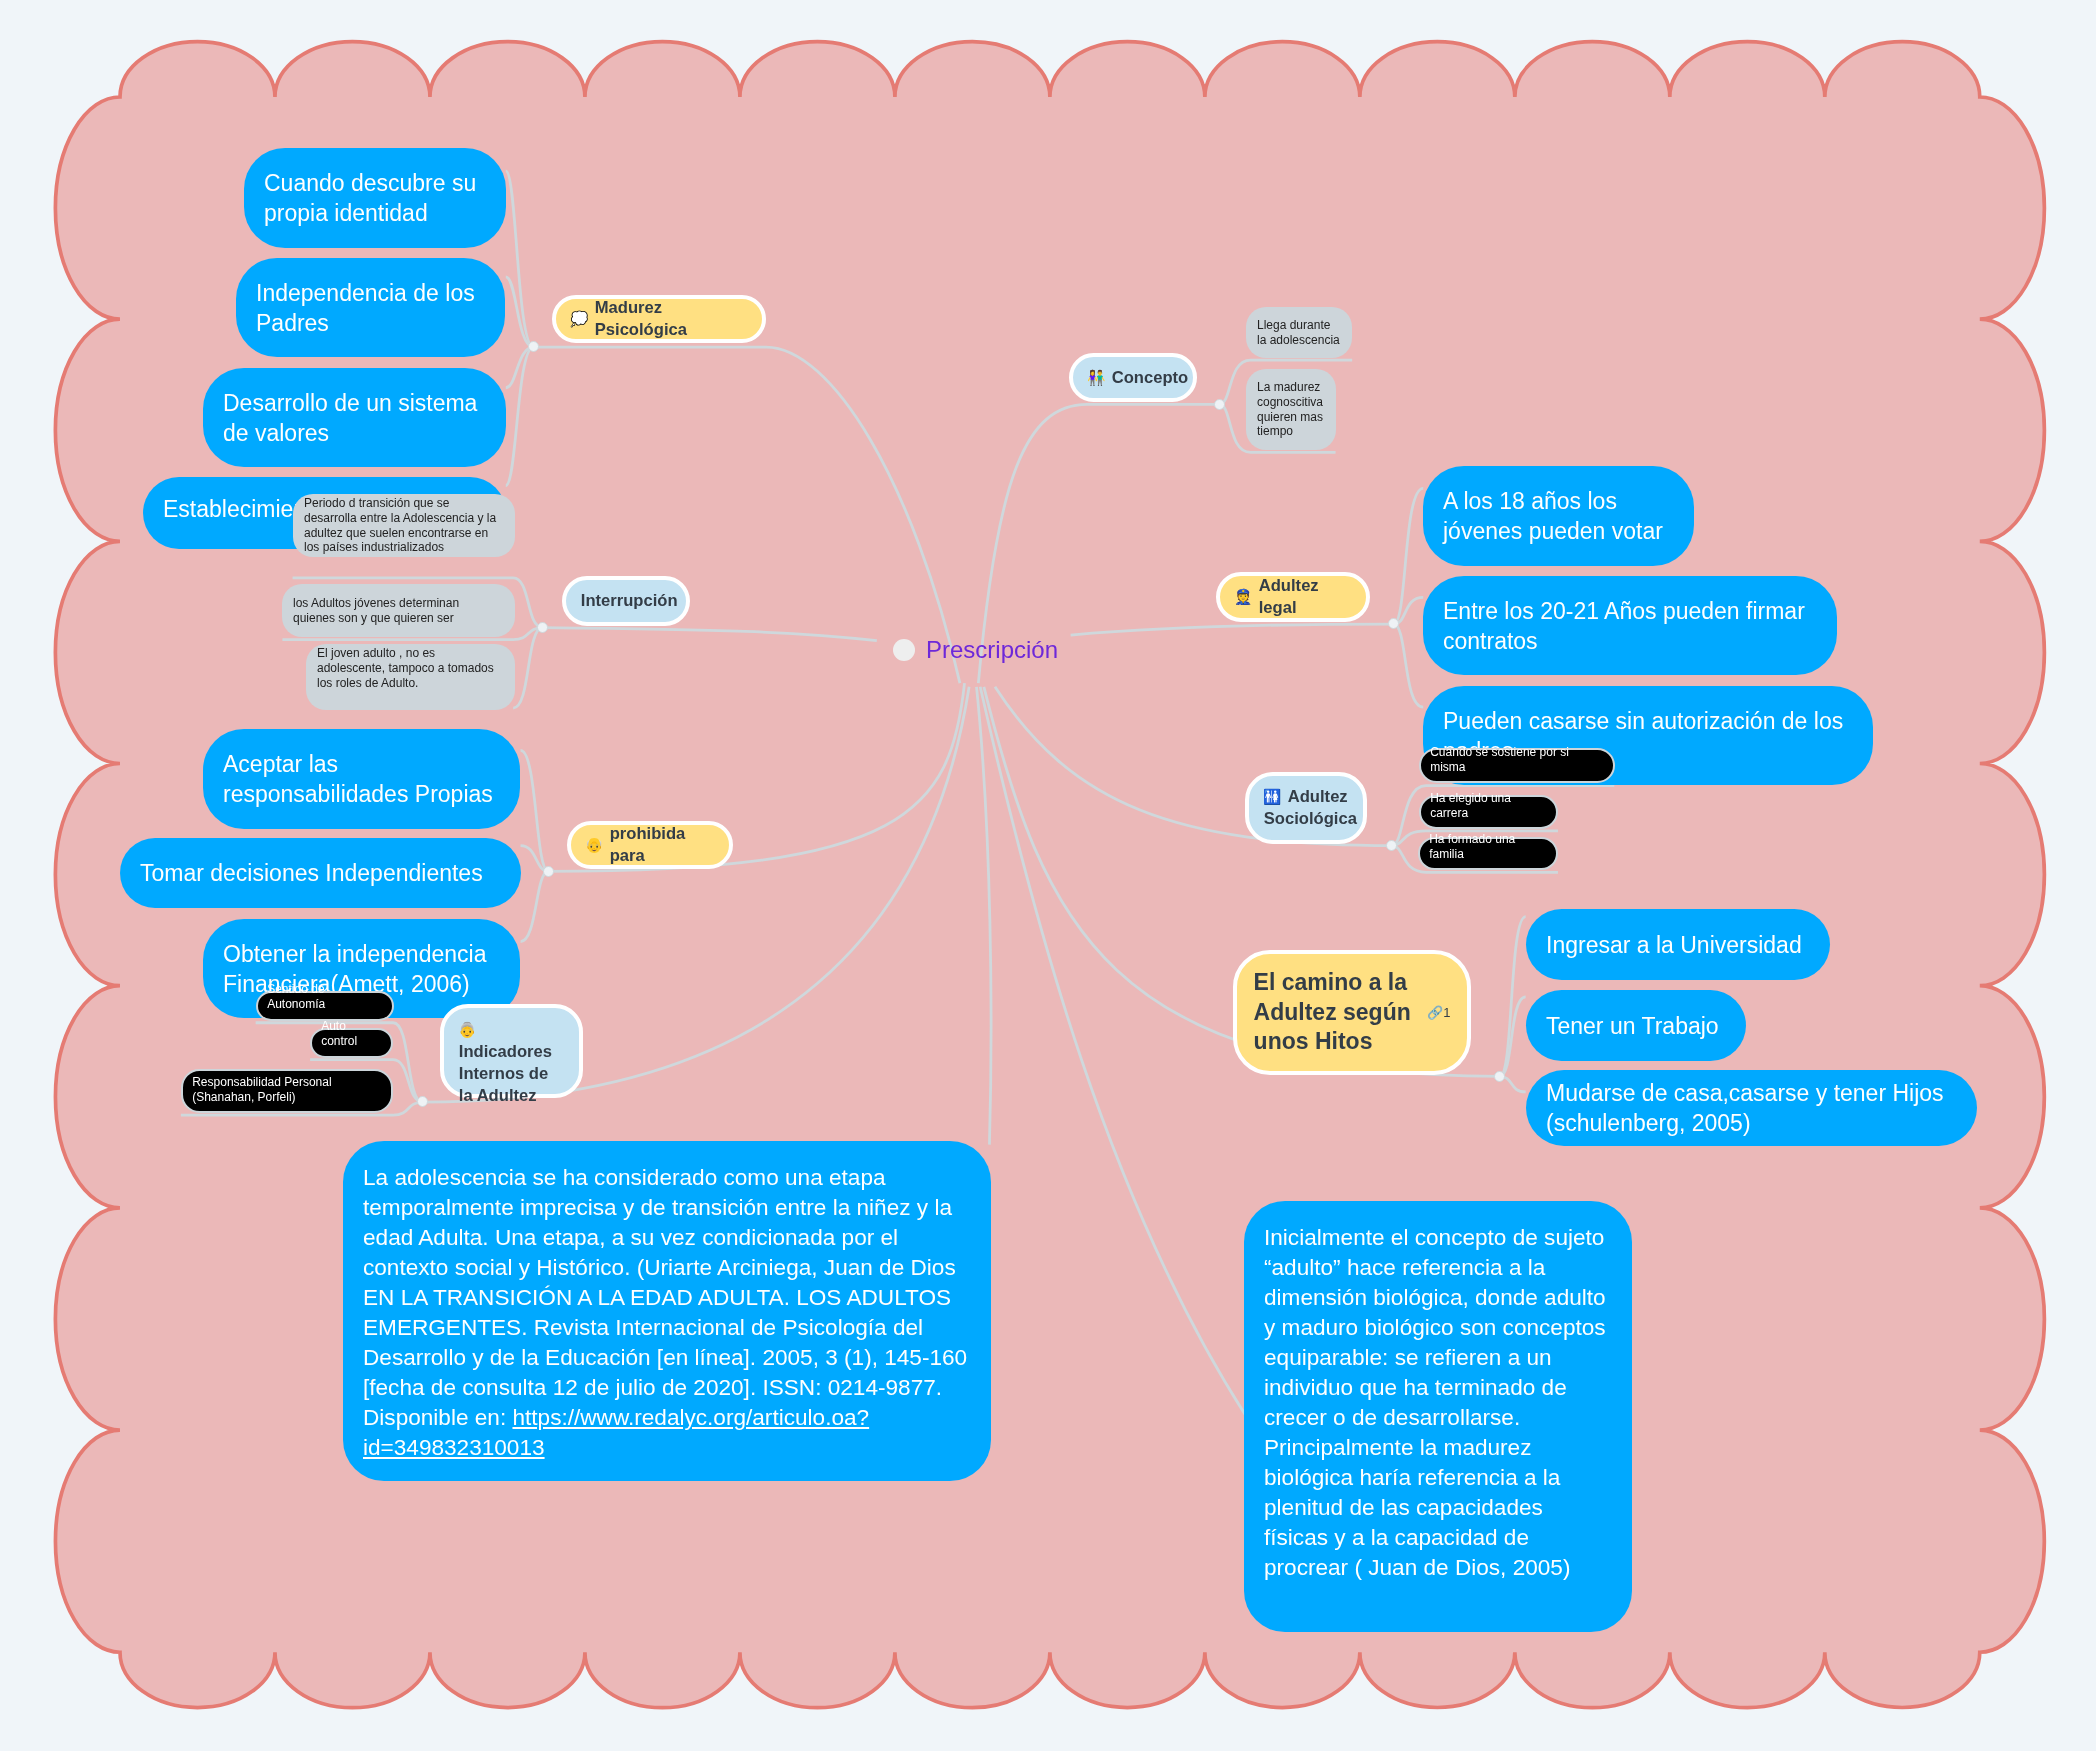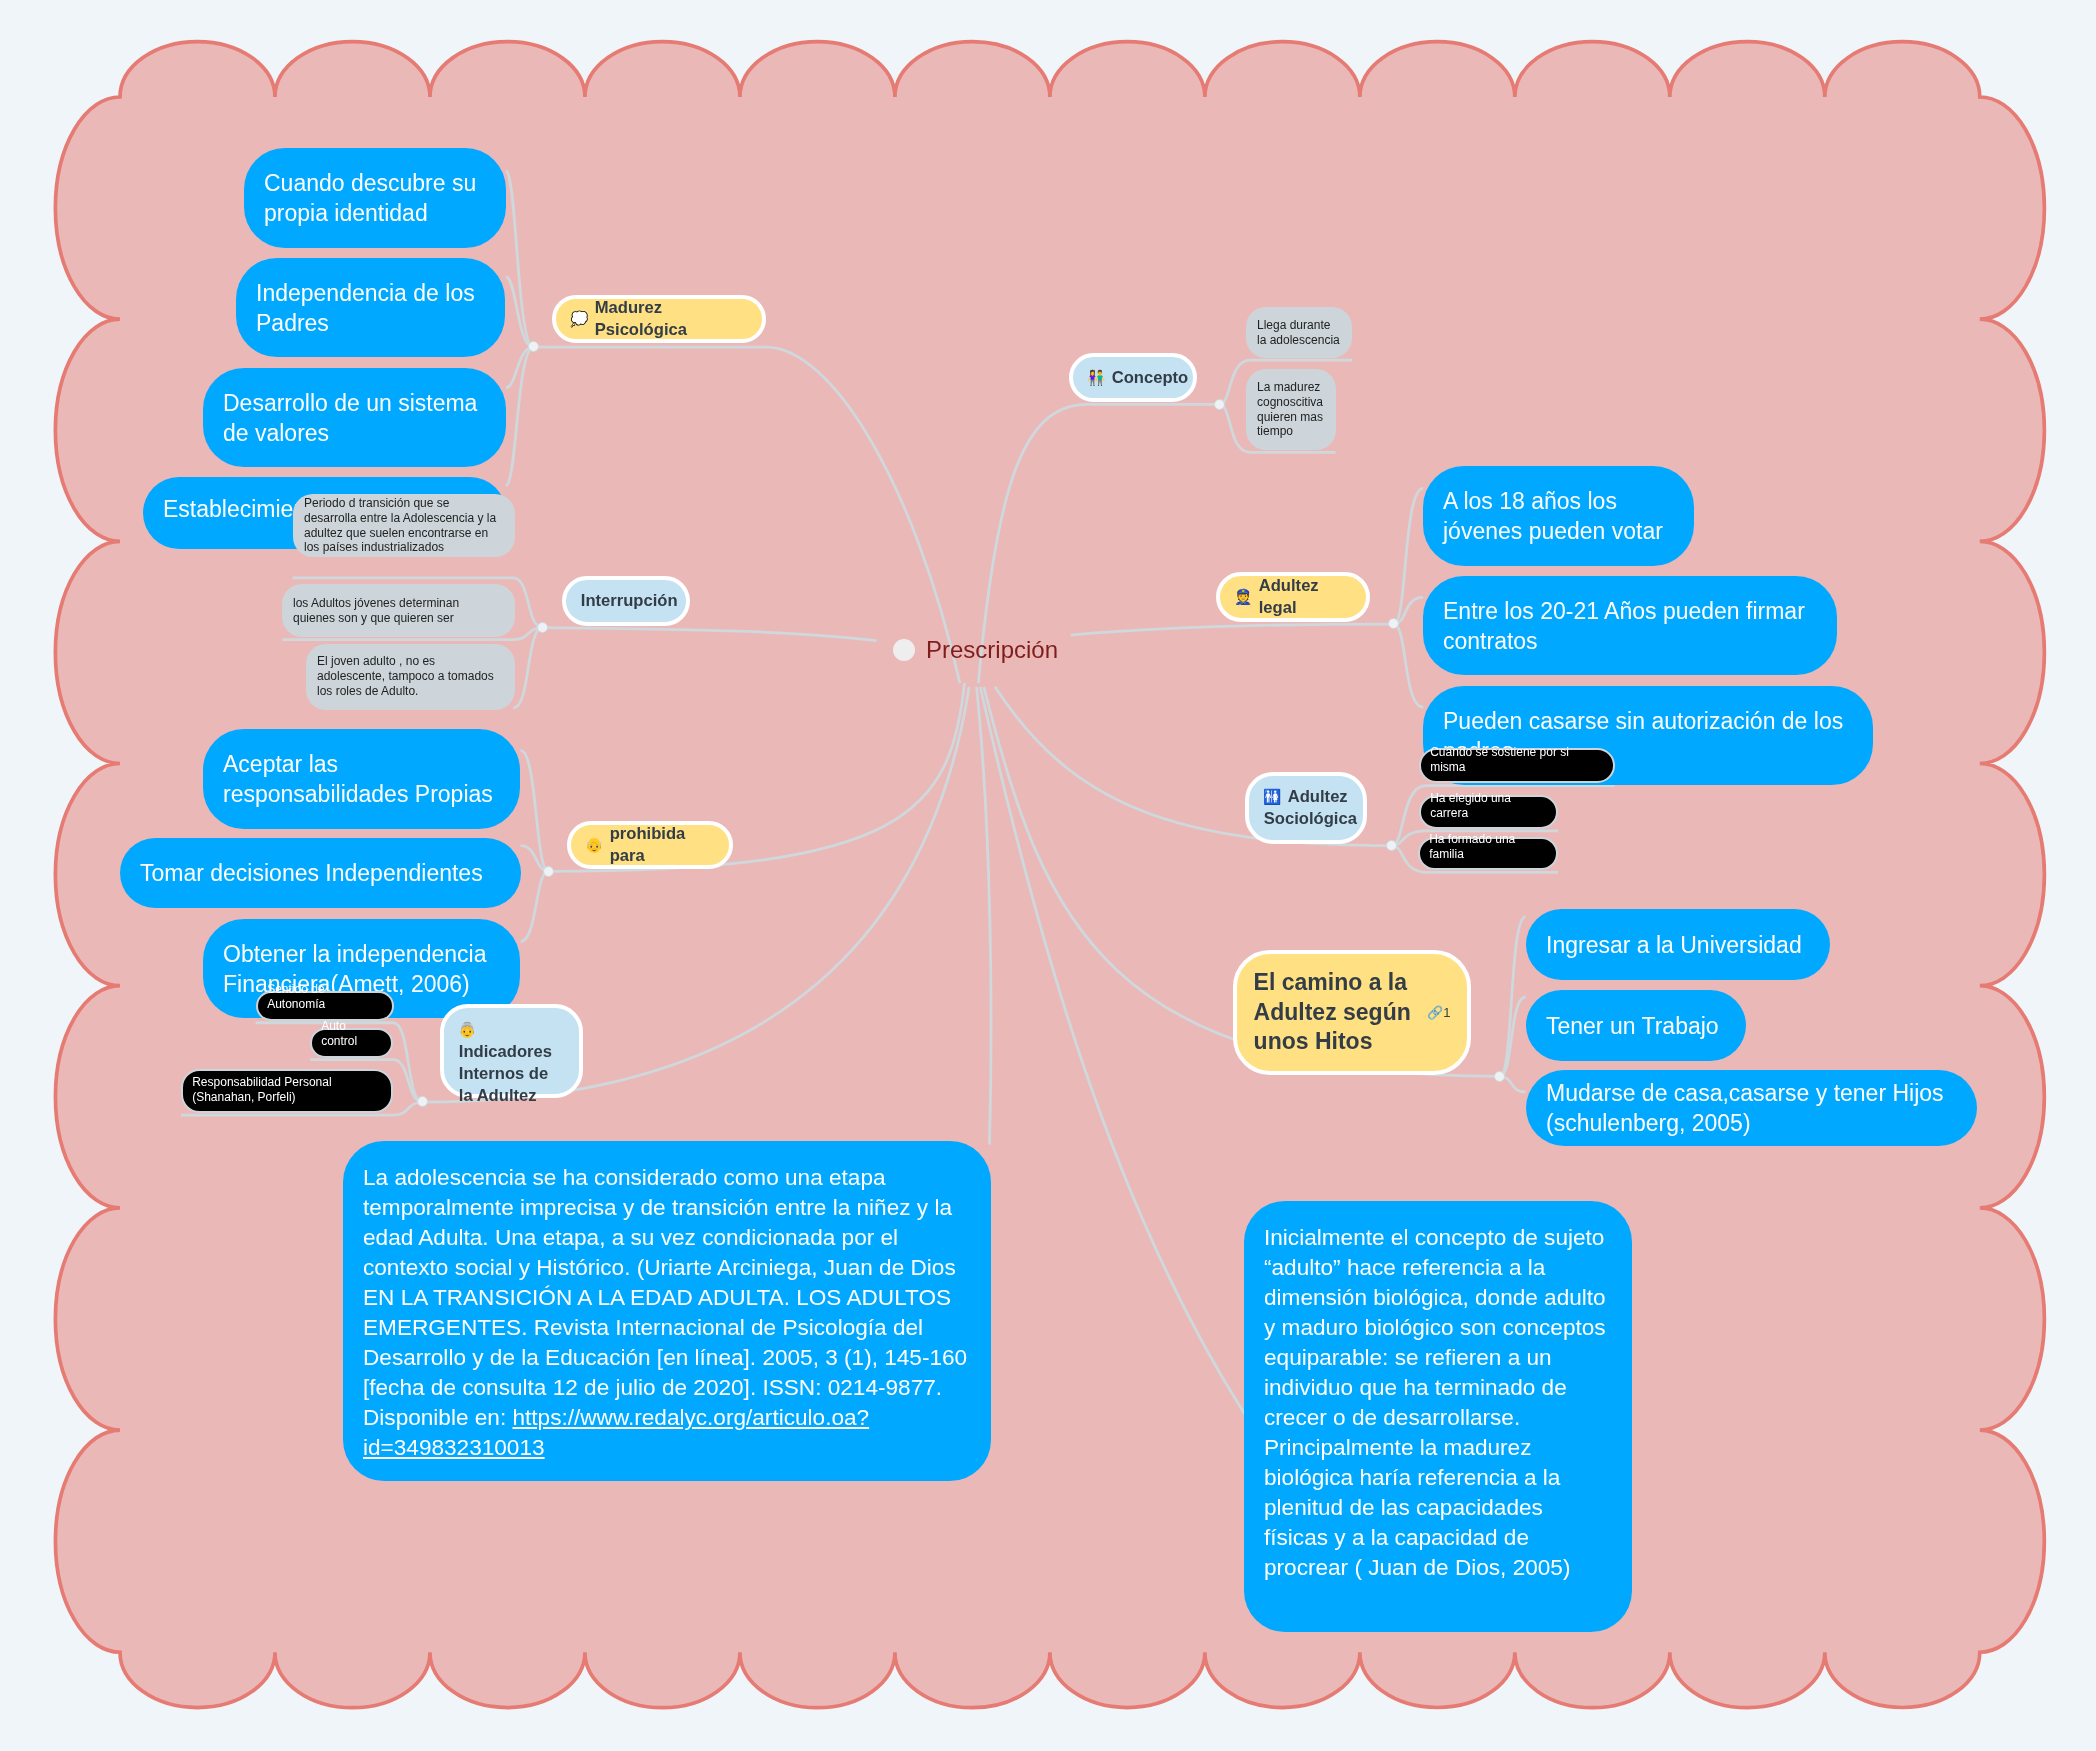--- a/index.html
+++ b/index.html
@@ -17,21 +17,21 @@
     font-size: 23px; line-height: 30px; padding: 16.6px 20px;
     display: flex; align-items: center; margin-top: 28px;
   }
   .big {
     background: #00a9ff; color: #ffffff; border-radius: 41px;
     font-size: 22.6px; line-height: 30px; padding: 22px 20px;
   }
   .big a { color: #ffffff; text-decoration: underline; }
   .gray {
     background: #cdd5da; color: #222; border-radius: 20px;
-    font-size: 12px; line-height: 14.8px; padding: 10px 11px;
+    font-size: 12px; line-height: 14.8px; padding: 2px 11px;
     display: flex; align-items: center;
   }
   .black {
     background: #000000; color: #ffffff; border-radius: 18.5px;
     font-size: 12px; line-height: 14.8px; padding: 6.5px 9.2px;
     border: 2.8px solid #cdd5da;
     display: flex; align-items: flex-end;
   }
   .yellow-topic, .lblue-topic {
     border: 4.6px solid #ffffff; border-radius: 28px; color: #333d47;
@@ -40,21 +40,21 @@
   }
   .yellow-topic { background: #ffe082; }
   .lblue-topic { background: #c4e2f2; }
   .hitos {
     background: #ffe082; border: 4.6px solid #ffffff; border-radius: 37px;
     color: #333d47; font-weight: bold; font-size: 23px; line-height: 29.5px;
     padding: 13px 16.6px; display: flex; align-items: center;
   }
   .emoji { font-size: 14.8px; margin-right: 5.5px; }
   .central {
-    color: #7f1d1d; font-size: 24px; line-height: 29.5px;
+    color: #6d28d9; font-size: 24px; line-height: 29.5px;
     display: flex; align-items: center;
   }
   .central .dot {
     width: 22px; height: 22px; border-radius: 50%; background: #eeeeee; margin-right: 11px;
   }
   .junction {
     position: absolute; width: 11px; height: 11px; border-radius: 50%;
     background: #eef2f5; border: 1.8px solid #cfd8dc; box-sizing: border-box;
   }
   .link-badge { font-size: 13px; font-weight: normal; margin-left: 13px; white-space: nowrap; }

